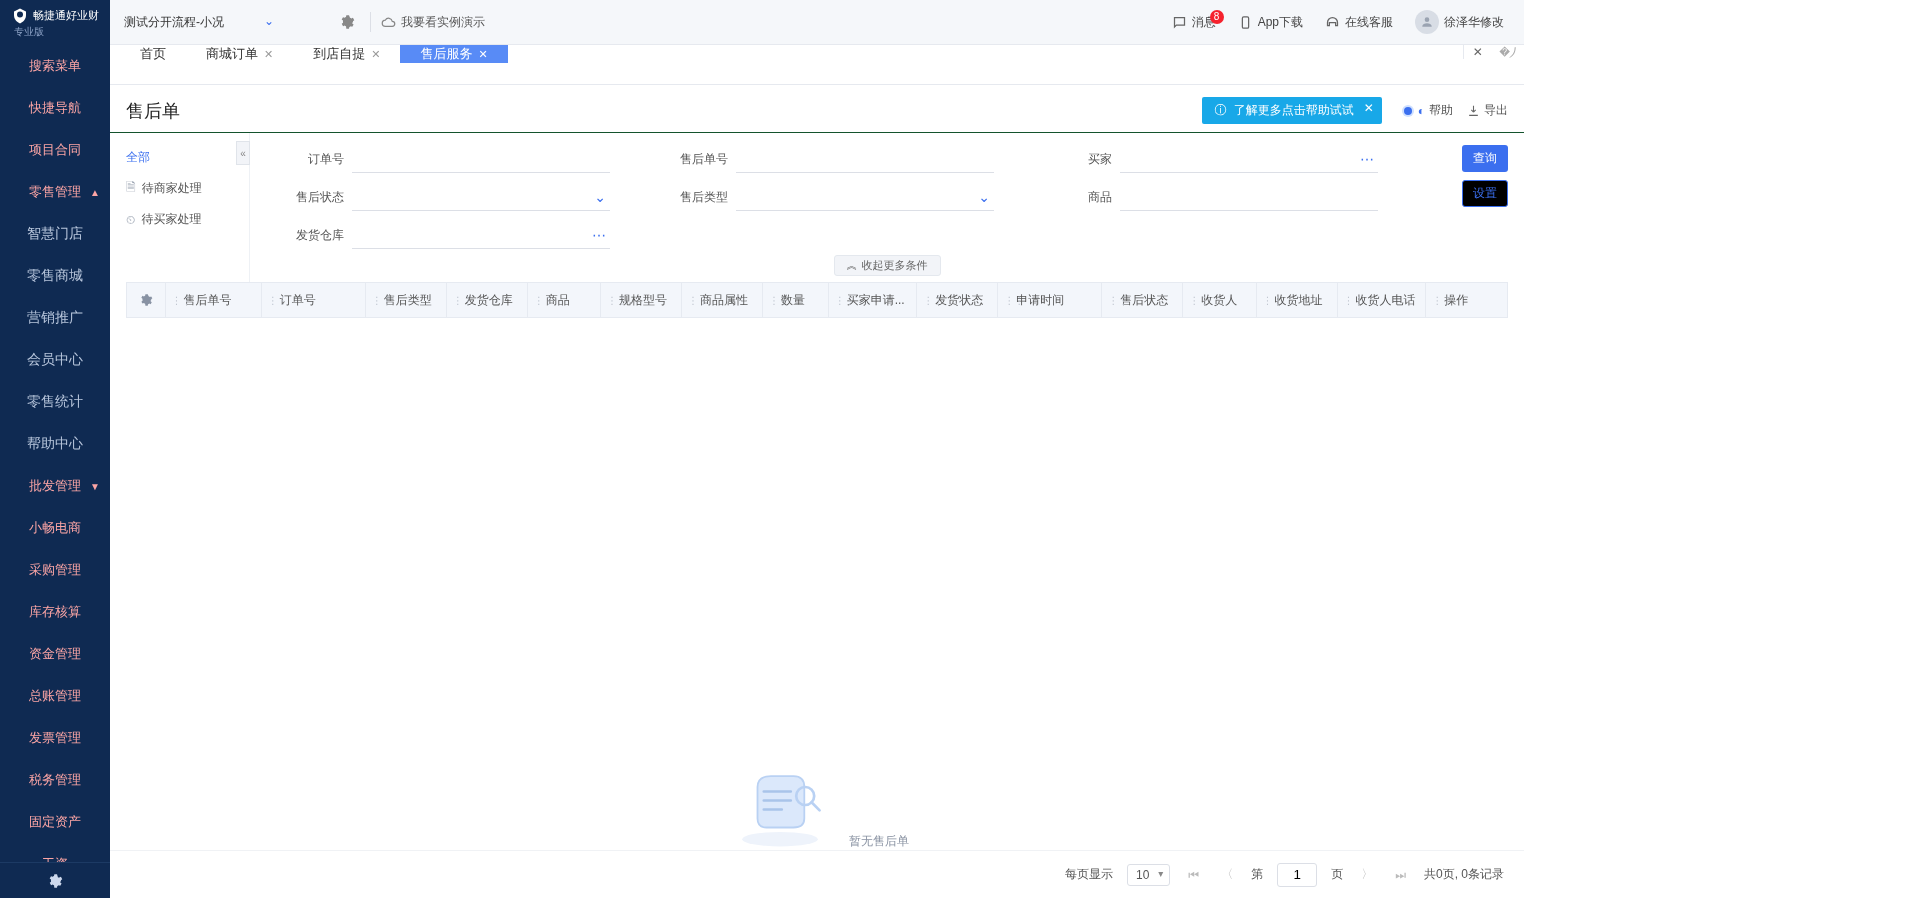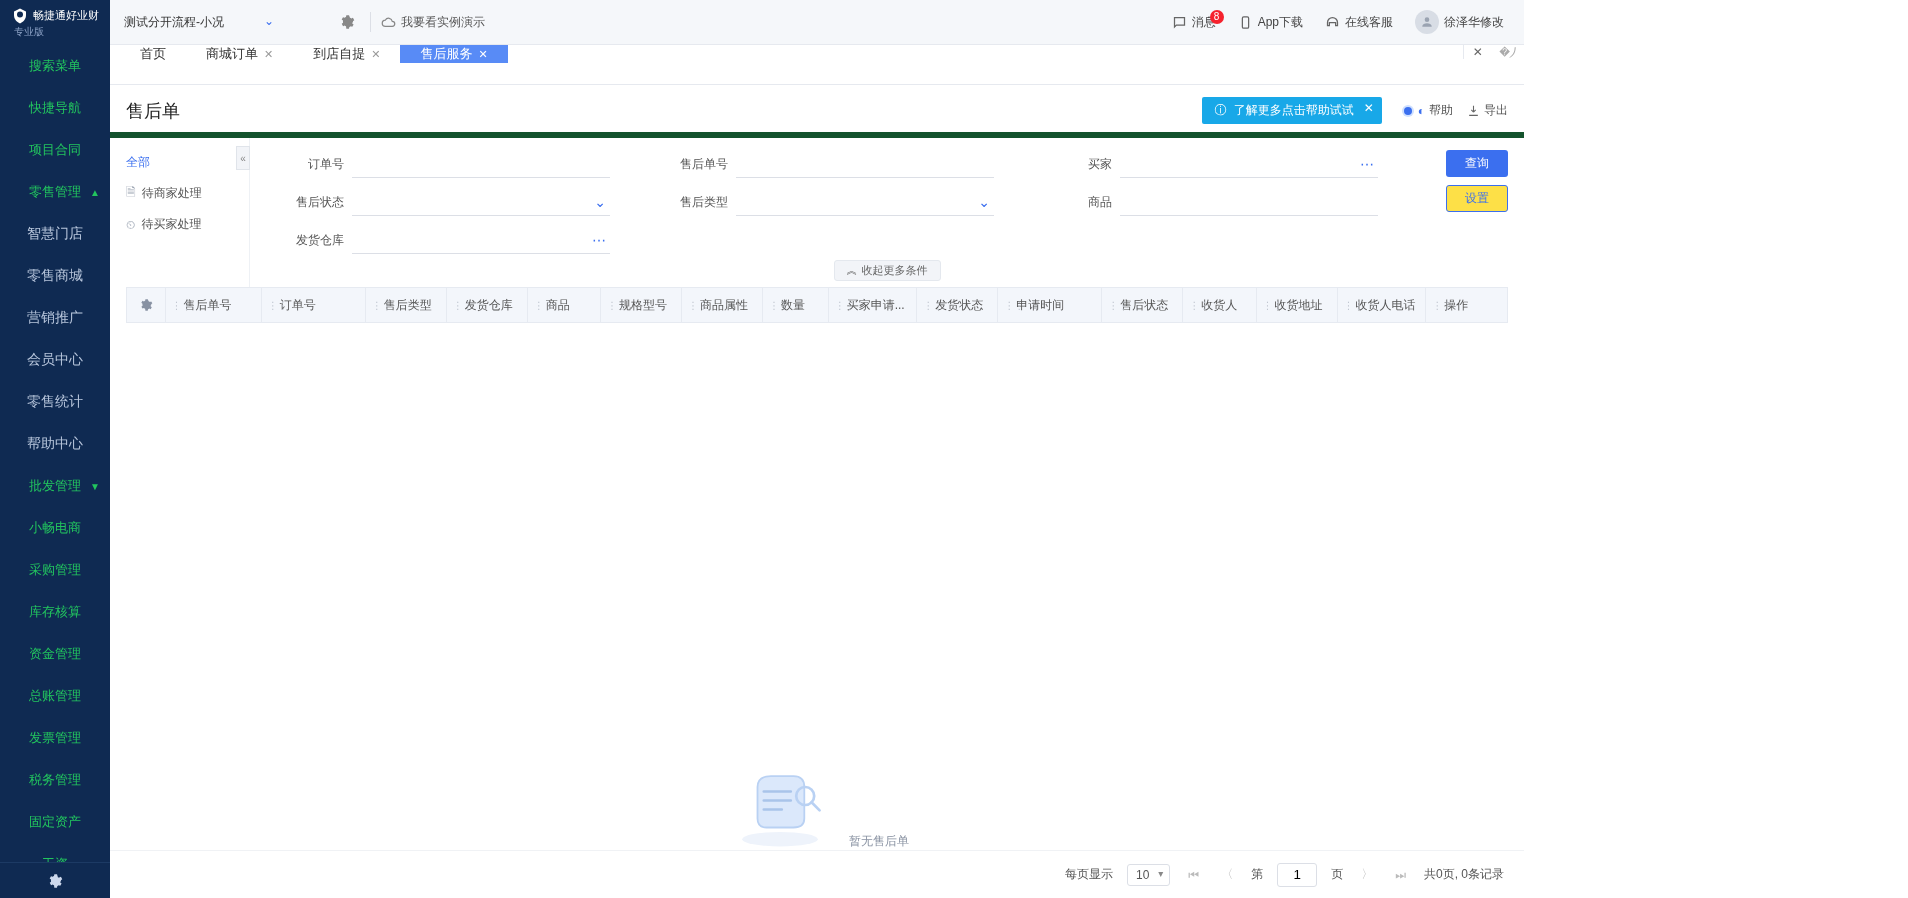--- a/index.html
+++ b/index.html
@@ -7,21 +7,21 @@
 .app { display: flex; height: 898px; width: 1524px; }
 
 
 .sidebar { width: 110px; background: #0f2a52; color: #c9d4e6; display: flex; flex-direction: column; }
 .logo-area { height: 45px; display: flex; align-items: center; padding: 4px 8px; flex-direction: column; justify-content: center; }
 .logo-row { display: flex; align-items: center; gap: 4px; }
 .logo-icon { width: 18px; height: 18px; }
 .logo-text { font-size: 11px; color: #fff; }
 .logo-sub { font-size: 10px; color: #8aa0c4; align-self: flex-start; margin-left: 6px; }
 .side-menu { flex: 1; overflow-y: auto; }
-.side-item { height: 42px; display: flex; align-items: center; justify-content: center; cursor: pointer; font-size: 13px; color: #22c55e; position: relative; }
+.side-item { height: 42px; display: flex; align-items: center; justify-content: center; cursor: pointer; font-size: 13px; color: #fca5a5; position: relative; }
 .side-item.sub { font-size: 14px; color: #b8c6dc; }
 .side-caret { position: absolute; right: 10px; font-size: 10px; }
 .side-footer { height: 36px; display: flex; align-items: center; justify-content: center; border-top: 1px solid #1c3a64; }
 
 
 .main { flex: 1; display: flex; flex-direction: column; min-width: 0; }
 
 
 .topbar { height: 45px; background: #f5f7fa; border-bottom: 1px solid #e6e9ef; display: flex; align-items: center; padding: 0 14px; gap: 10px; }
 .org-select { display: flex; align-items: flex-start; color: #333; cursor: pointer; min-width: 200px; }
@@ -46,38 +46,38 @@
 
 .page-header { display: flex; align-items: center; padding: 12px 16px 8px; gap: 0; position: relative; }
 .page-title { font-size: 18px; font-weight: 500; color: #222; }
 .help-tip { margin-left: auto; background: #18a8e8; color: #fff; padding: 5px 28px 5px 12px; font-size: 12px; position: relative; border-radius: 2px; }
 .help-tip .x { position: absolute; right: 8px; top: 4px; cursor: pointer; }
 .header-actions { display: flex; align-items: center; gap: 14px; margin-left: 22px; }
 .link-action { display: flex; align-items: center; gap: 4px; color: #555; cursor: pointer; }
 .dot-blue { width: 8px; height: 8px; border-radius: 50%; background: #3b6fef; display: inline-block; margin-right: 2px; box-shadow: 0 0 0 2px #cfe0ff; }
 
 
-.content-row { display: flex; border-top: 6px solid #14532d; }
+.content-row { display: flex; border-top: 1px solid #14532d; }
 .filter-side { width: 140px; border-right: 1px solid #eef1f5; padding: 10px 0; position: relative; }
 .filter-side-item { padding: 6px 16px; cursor: pointer; display: flex; align-items: center; gap: 6px; color: #555; }
 .filter-side-item.active { color: #3b6fef; }
 .collapse-handle { position: absolute; right: -1px; top: 8px; width: 14px; height: 24px; background: #f2f4f8; border: 1px solid #e0e4ea; display: flex; align-items: center; justify-content: center; cursor: pointer; color: #888; font-size: 10px; }
 
 .filter-form { flex: 1; padding: 12px 16px 0; }
 .form-grid { display: grid; grid-template-columns: 1fr 1fr 1fr 90px; gap: 10px 40px; align-items: start; }
 .form-field { display: flex; align-items: center; gap: 8px; }
 .form-label { width: 78px; text-align: right; color: #555; font-size: 12px; flex-shrink: 0; }
 .form-input { flex: 1; height: 28px; border: none; border-bottom: 1px solid #dcdfe6; outline: none; background: transparent; padding: 0 22px 0 2px; position: relative; }
 .input-wrap { flex: 1; position: relative; display: flex; }
 .input-wrap .suffix { position: absolute; right: 4px; top: 50%; transform: translateY(-50%); color: #3b6fef; cursor: pointer; font-size: 14px; }
 .input-wrap.focused .form-input { border-bottom-color: #3b6fef; }
 .btn-col { display: flex; flex-direction: column; gap: 8px; align-items: flex-end; }
-.btn { padding: 4px 18px; border-radius: 3px; cursor: pointer; font-size: 12px; border: 1px solid transparent; }
+.btn { padding: 4px 10px; border-radius: 3px; cursor: pointer; font-size: 12px; border: 1px solid transparent; }
 .btn-primary { background: #3b6fef; color: #fff; }
-.btn-outline { background: #fde047; color: #3b6fef; border-color: #3b6fef; }
+.btn-outline { background: #000000; color: #3b6fef; border-color: #3b6fef; }
 
 .collapse-bar { text-align: center; padding: 6px 0; }
 .collapse-btn { display: inline-flex; align-items: center; gap: 4px; background: #f2f4f8; border: 1px solid #e4e8ee; padding: 2px 12px; border-radius: 3px; color: #666; cursor: pointer; font-size: 11px; }
 
 
 .table-wrap { padding: 0 16px; flex: 1; display: flex; flex-direction: column; min-height: 0; }
 .table-head { display: flex; background: #f3f6fb; border: 1px solid #e6eaf1; height: 36px; align-items: stretch; }
 .th { display: flex; align-items: center; border-right: 1px solid #e6eaf1; color: #555; position: relative; padding-left: 18px; font-size: 12px; }
 .th:last-child { border-right: none; }
 .th .drag { position: absolute; left: 6px; color: #c0c6d0; font-size: 10px; cursor: move; }

